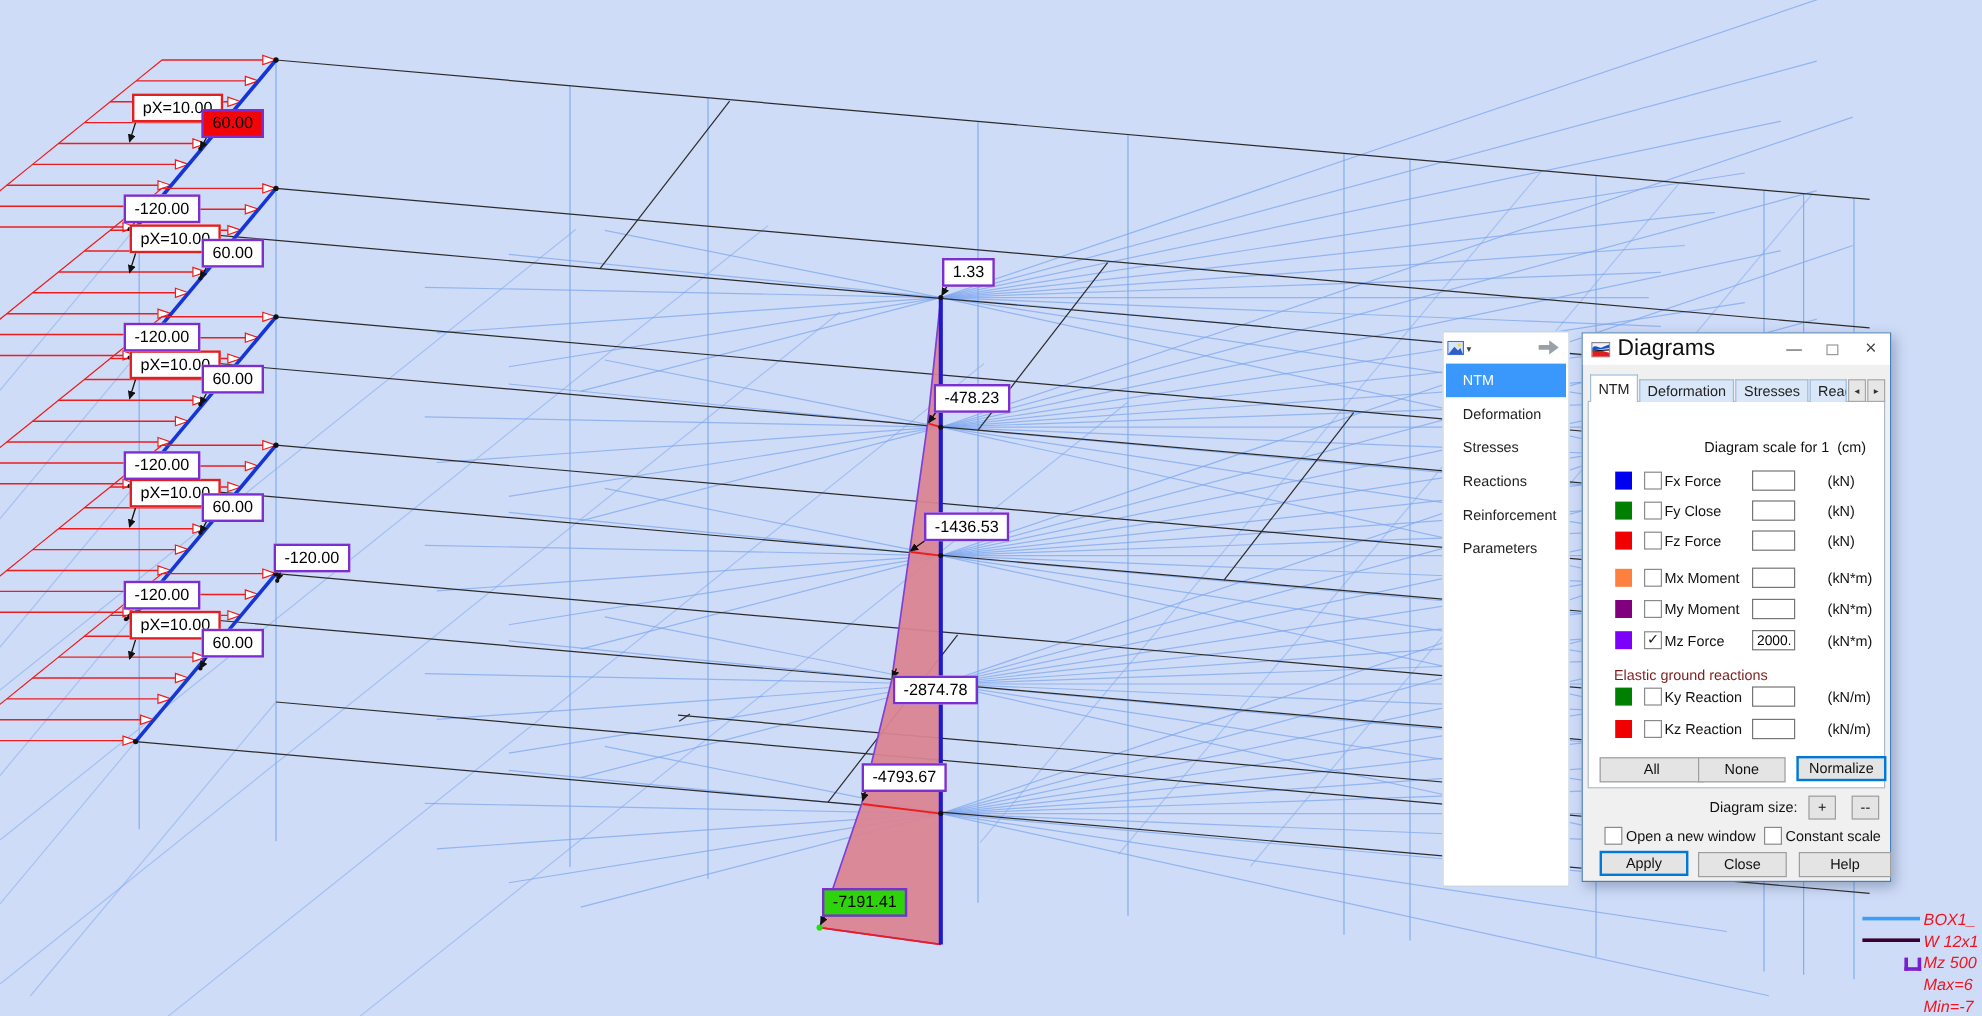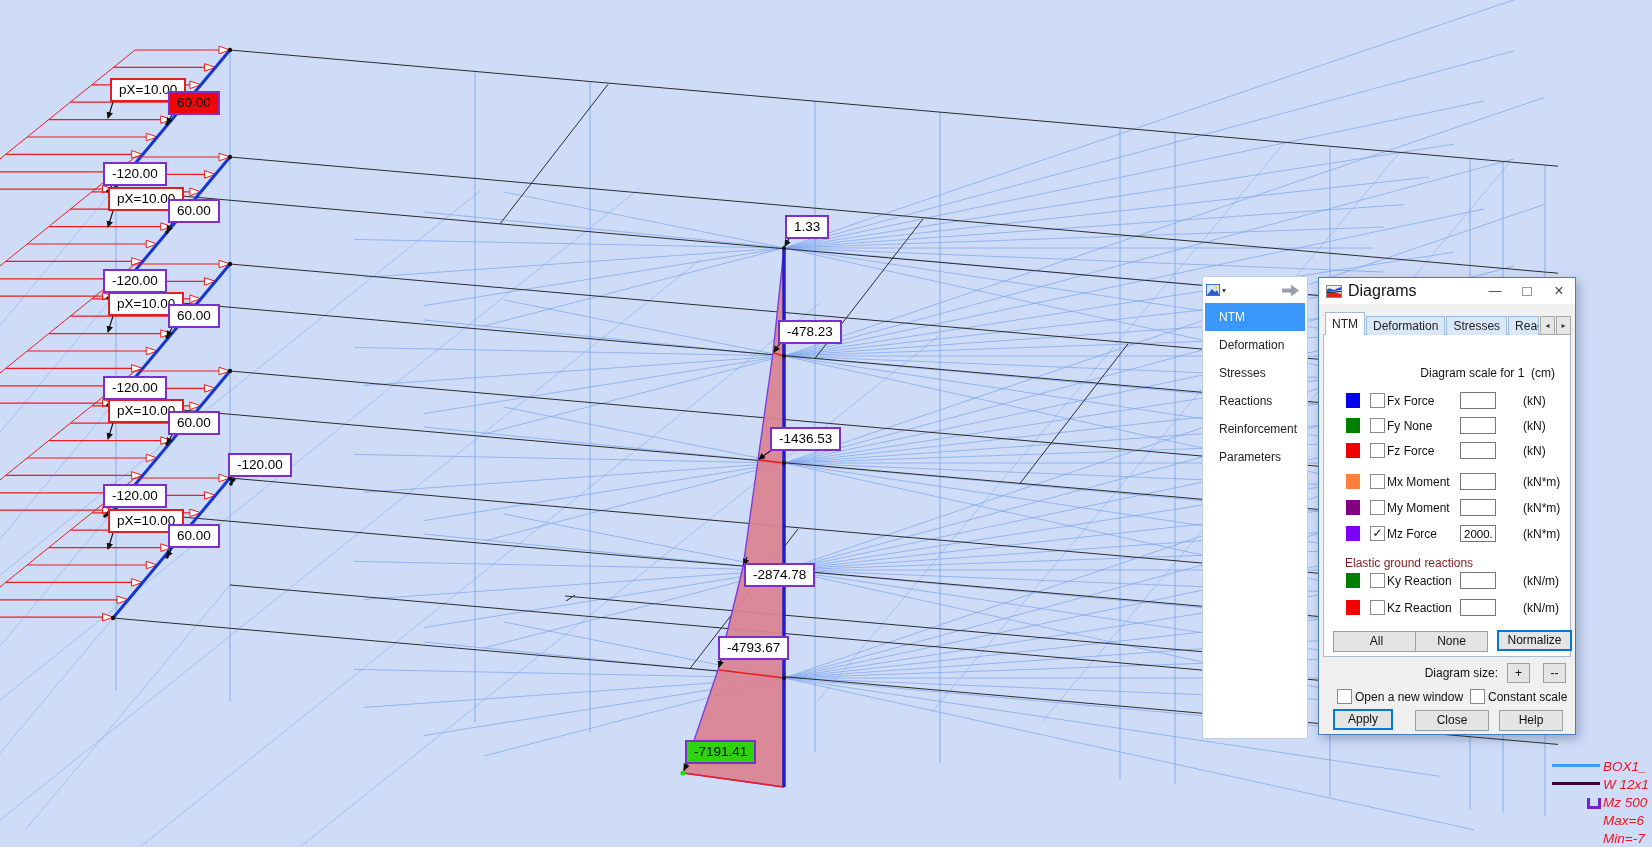--- a/index.html
+++ b/index.html
@@ -21,21 +21,21 @@
   .sp-imgbtn{position:absolute;left:3px;top:4px;width:26px;height:18px;display:flex;align-items:center;}
   .sp-caret{font-size:8px;color:#444;margin-left:2px;}
   .sp-arrow{position:absolute;right:8px;top:6px;}
   .sp-item{height:28px;line-height:28px;padding-left:16px;font-size:12px;color:#222;cursor:default;}
   .sp-item.selected{background:#3a97fc;color:#fff;margin:0 2px;padding-left:14px;}
 
   
   .dialog{position:absolute;left:1318px;top:277px;width:258px;height:458px;background:#f0f0f0;
           border:1px solid #4a7ebb;box-sizing:border-box;box-shadow:3px 4px 10px rgba(40,60,90,.35);z-index:6;}
   .titlebar{position:relative;height:26px;background:#fff;display:flex;align-items:center;padding-left:7px;}
-  .title-text{font-size:16px;color:#111;margin-left:6px;}
+  .title-text{font-size:19px;color:#111;margin-left:6px;}
   .tb-btns{margin-left:auto;display:flex;height:26px;}
   .tb-btn{width:32px;text-align:center;line-height:26px;font-size:13px;color:#444;}
   .maxbox{display:inline-block;width:8px;height:7px;border:1px solid #999;margin-top:9px;}
   .tabs{position:absolute;top:34px;left:6px;right:4px;height:23px;display:flex;align-items:flex-end;z-index:2;}
   .tab{font-size:12px;color:#222;background:#d9e7f8;border:1px solid #9ebcdc;border-bottom:none;
        height:18px;line-height:18px;padding:0 6px;margin-right:1px;white-space:nowrap;}
   .tab.active{background:#fff;height:22px;line-height:22px;}
   .tab.clip{max-width:50px;overflow:hidden;}
   .tab-spins{margin-left:auto;display:flex;gap:1px;}
   .spin{width:15px;height:19px;background:#e6e6e6;border:1px solid #a8a8a8;box-sizing:border-box;
@@ -446,21 +446,21 @@
     <div class="frow" style="top:115px">
       <span class="swatch" style="background: rgb(0, 0, 240);"></span>
       <span class="cb"></span>
       <span class="flab">Fx Force</span>
       <input class="field" value="" style="">
       <span class="funit">(kN)</span>
     </div>
     <div class="frow" style="top:140px">
       <span class="swatch" style="background: rgb(0, 128, 0);"></span>
       <span class="cb"></span>
-      <span class="flab">Fy None</span>
+      <span class="flab">Fy Close</span>
       <input class="field" value="" style="">
       <span class="funit">(kN)</span>
     </div>
     <div class="frow" style="top:165px">
       <span class="swatch" style="background: rgb(240, 0, 0);"></span>
       <span class="cb"></span>
       <span class="flab">Fz Force</span>
       <input class="field" value="" style="">
       <span class="funit">(kN)</span>
     </div>
@@ -508,23 +508,23 @@
 
     <div class="size-label">Diagram size:</div>
     <div class="btn" style="left:188px;top:385px;width:23px;height:20px">+</div>
     <div class="btn" style="left:224px;top:385px;width:23px;height:20px">--</div>
 
     <span class="cb" style="left:18px;top:411px"></span>
     <span class="chk-label" style="left:36px;top:412px">Open a new window</span>
     <span class="cb" style="left:151px;top:411px"></span>
     <span class="chk-label" style="left:169px;top:412px">Constant scale</span>
 
-    <div class="btn focused" style="left:14px;top:431px;width:60px">Apply</div>
+    <div class="btn focused" style="left:14px;top:431px;width:74px">Apply</div>
     <div class="btn" style="left:96px;top:432px;width:74px">Close</div>
-    <div class="btn" style="left:180px;top:432px;width:64px">Help</div>
+    <div class="btn" style="left:180px;top:432px;width:77px">Help</div>
   </div>
 
   <div class="legend-line" style="left:1552px;top:764px;background:#3c9ef8"></div>
   <div class="legend-text" style="left:1603px;top:759px">BOX1_</div>
   <div class="legend-line" style="left:1552px;top:782px;background:#3a0030"></div>
   <div class="legend-text" style="left:1603px;top:777px">W 12x1</div>
   <div class="legend-mz" style="left:1587px;top:798px"></div>
   <div class="legend-text" style="left:1603px;top:795px">Mz 500</div>
   <div class="legend-text" style="left:1603px;top:813px">Max=6</div>
   <div class="legend-text" style="left:1603px;top:831px">Min=-7</div>

